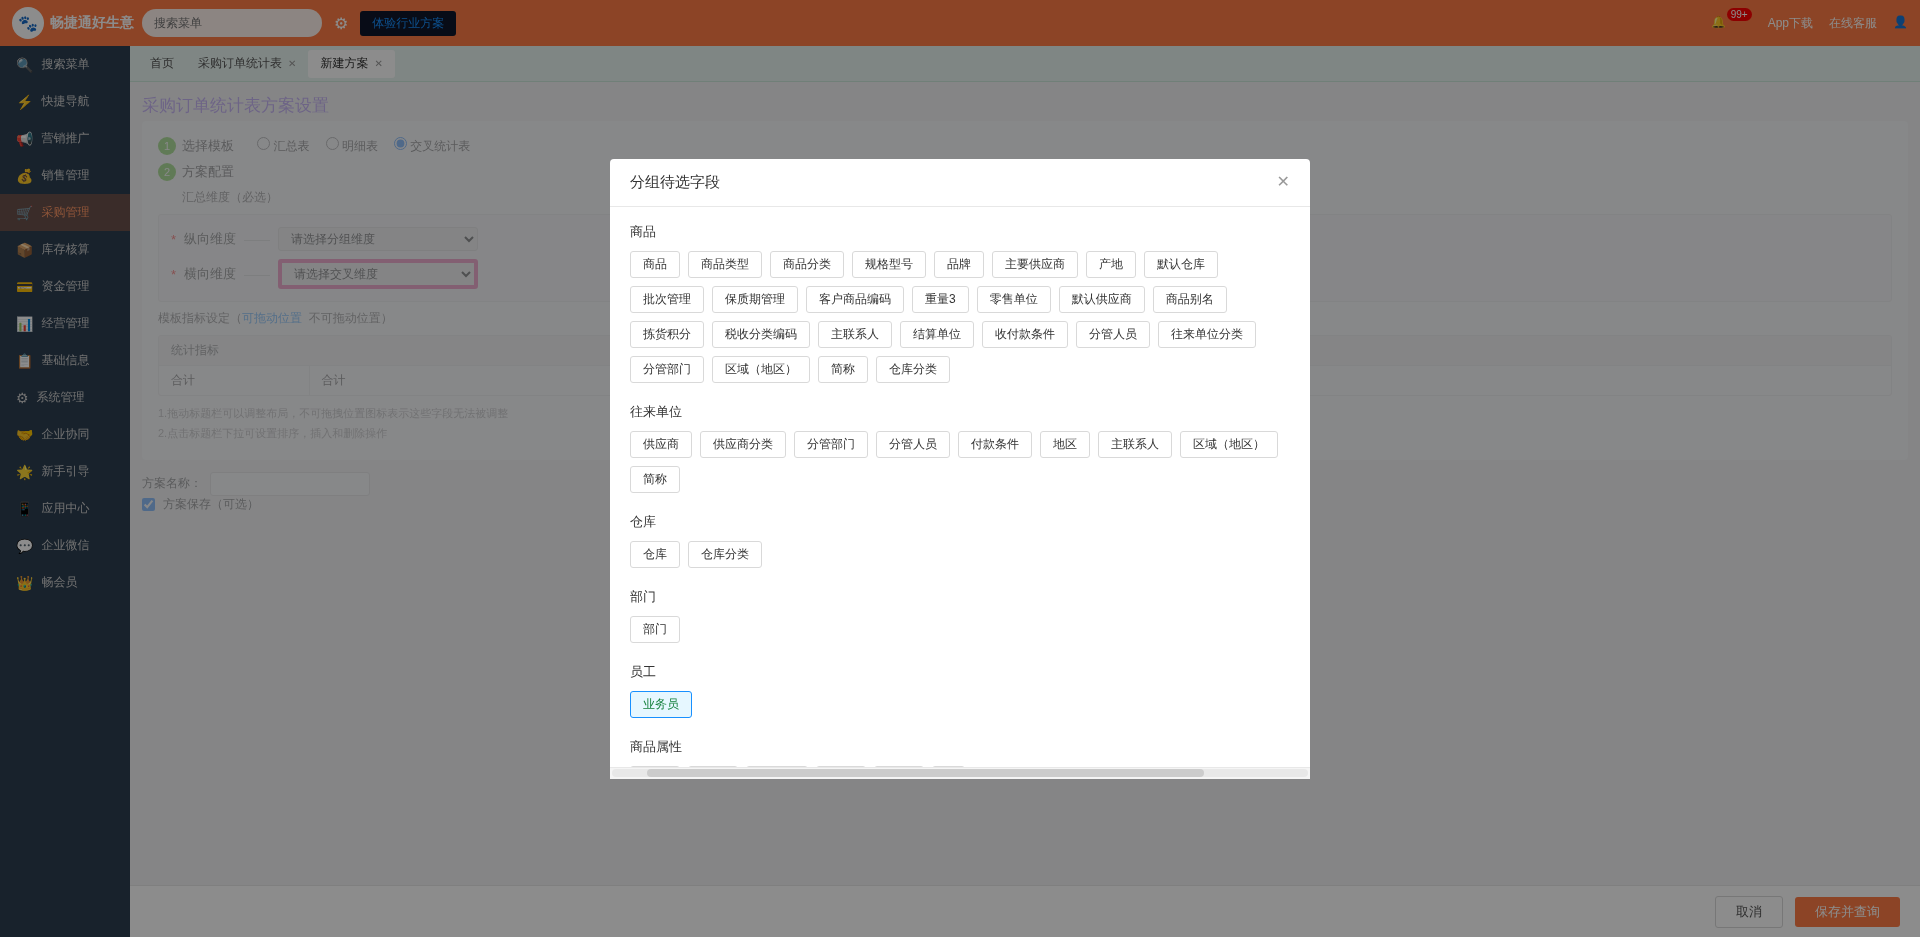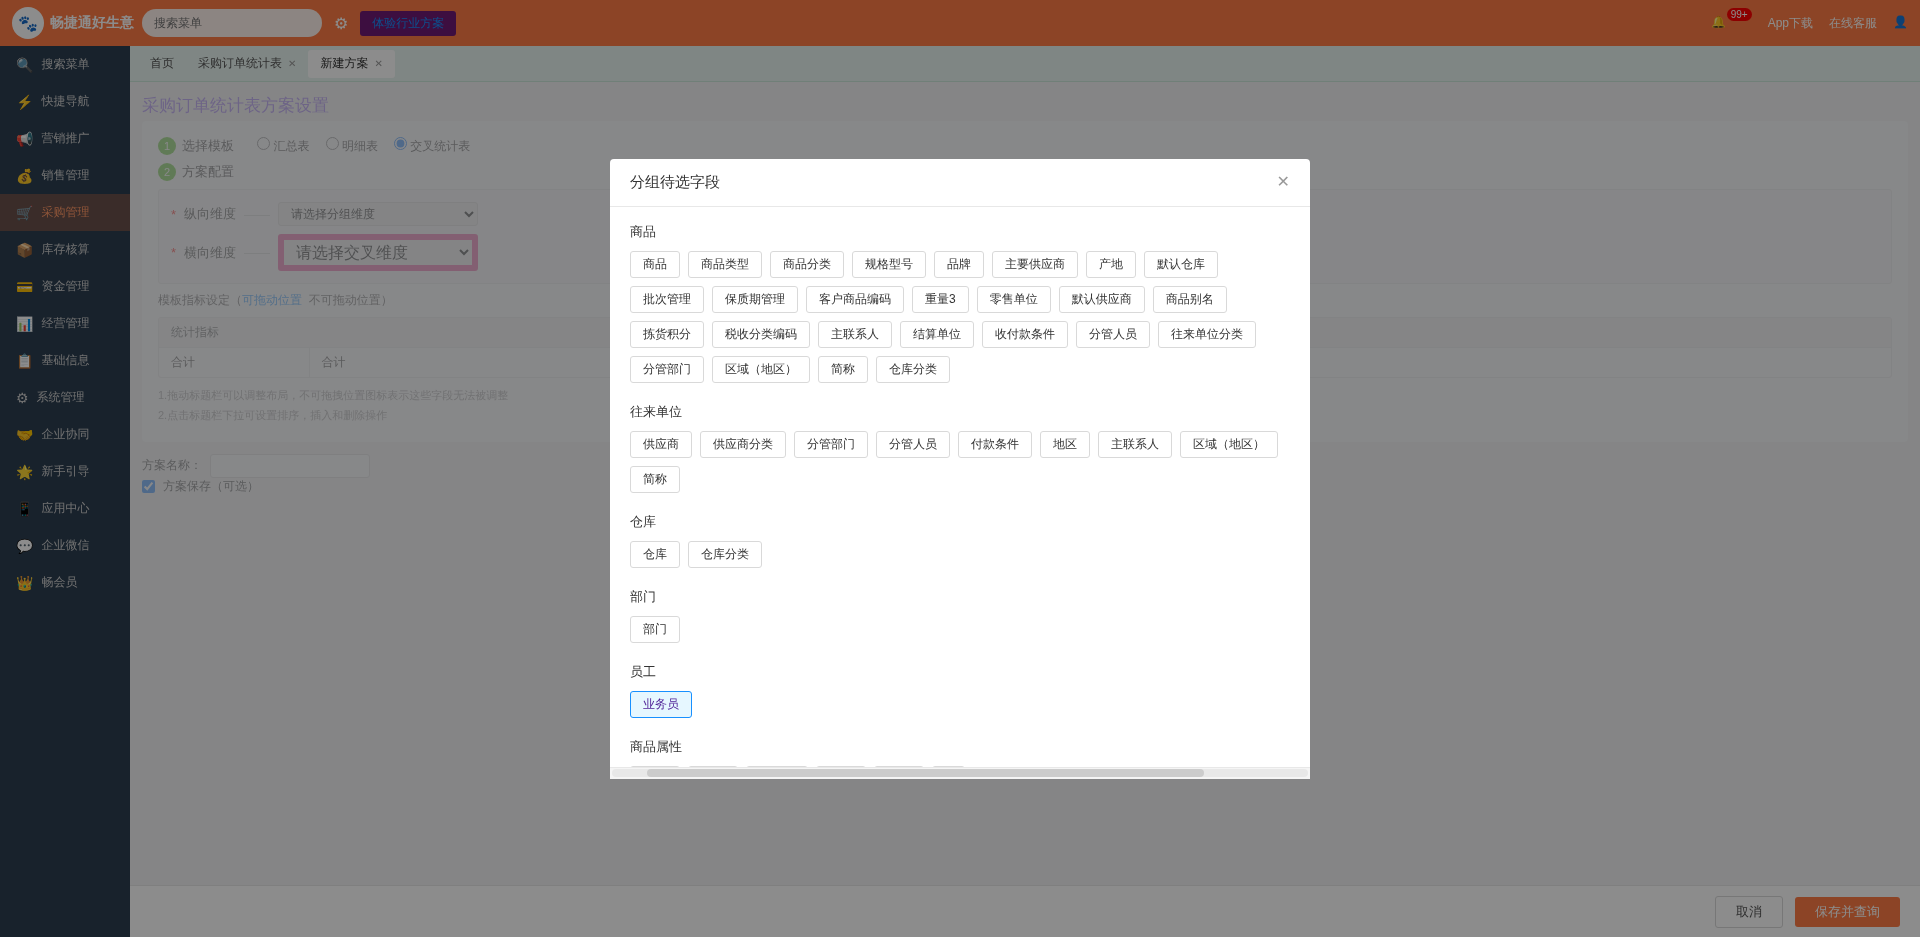--- a/index.html
+++ b/index.html
@@ -50,21 +50,21 @@
       background: rgba(255,255,255,0.9);
     }
     .header-right {
       display: flex;
       align-items: flex-start;
       gap: 16px;
       color: white;
       font-size: 12px;
     }
     .header-btn {
-      background: #701a75;
+      background: #0f172a;
       color: #1890ff;
       border: none;
       border-radius: 3px;
       padding: 4px 12px;
       cursor: pointer;
       font-size: 12px;
     }
     .badge-red {
       background: red;
       color: white;
@@ -221,21 +221,21 @@
       border-radius: 3px;
       padding: 4px 12px;
       font-size: 12px;
       color: #333;
       cursor: pointer;
       background: white;
       transition: all 0.2s;
     }
     .field-tag.selected {
       border-color: #1890ff;
-      color: #4c1d95;
+      color: #15803d;
       background: #e6f7ff;
       text-align: center;
     }
 
     
     .modal-body::-webkit-scrollbar { width: 6px; }
     .modal-body::-webkit-scrollbar-track { background: #f1f1f1; }
     .modal-body::-webkit-scrollbar-thumb { background: #ccc; border-radius: 3px; }
 
     
@@ -461,35 +461,36 @@
       <label style="margin-left:16px; font-size:12px;">
         <input type="radio" name="template" checked="" style=""> <span>交叉统计表</span>
       </label>
     </div>
 
     <div class="step-row">
       <span class="step-badge">2</span>
       <span>方案配置</span>
     </div>
 
+    <div style="margin-left:24px; font-size:12px; color:#555; margin-bottom:8px;">汇总维度（必选）</div>
 
     <div style="background:#fafafa; border:1px solid #e8e8e8; padding:12px; margin-bottom:8px; border-radius:3px;">
       <div style="display:flex; align-items:center; gap:8px; margin-bottom:8px;">
         <span style="color:red;">*</span>
         <span>纵向维度</span>
         <span style="color:#ccc;">——</span>
         <select style="border:1px solid #d9d9d9; padding:3px 8px; font-size:12px; border-radius:3px; width:200px;">
           <option>请选择分组维度</option>
         </select>
       </div>
       <div style="display:flex; align-items:center; gap:8px;">
         <span style="color:red;">*</span>
         <span>横向维度</span>
         <span style="color:#ccc;">——</span>
-        <select style="border:6px solid #ec4899; padding:3px 8px; font-size:16px; border-radius:3px; width:200px;font-family:Liberation Serif, serif;">
+        <select style="border:4px solid #ec4899; padding:3px 8px; font-size:12px; border-radius:3px; width:200px;font-family:Liberation Serif, serif;">
           <option>请选择交叉维度</option>
         </select>
       </div>
     </div>
 
     <div style="font-size:12px; color:#555; margin-bottom:8px;">
       模板指标设定（<span style="color:#1890ff; cursor:pointer;">可拖动位置</span>&nbsp;&nbsp;<span>不可拖动位置）</span>
     </div>
 
     <div style="border:1px solid #e8e8e8; border-radius:3px; overflow:hidden; margin-bottom:8px;">

